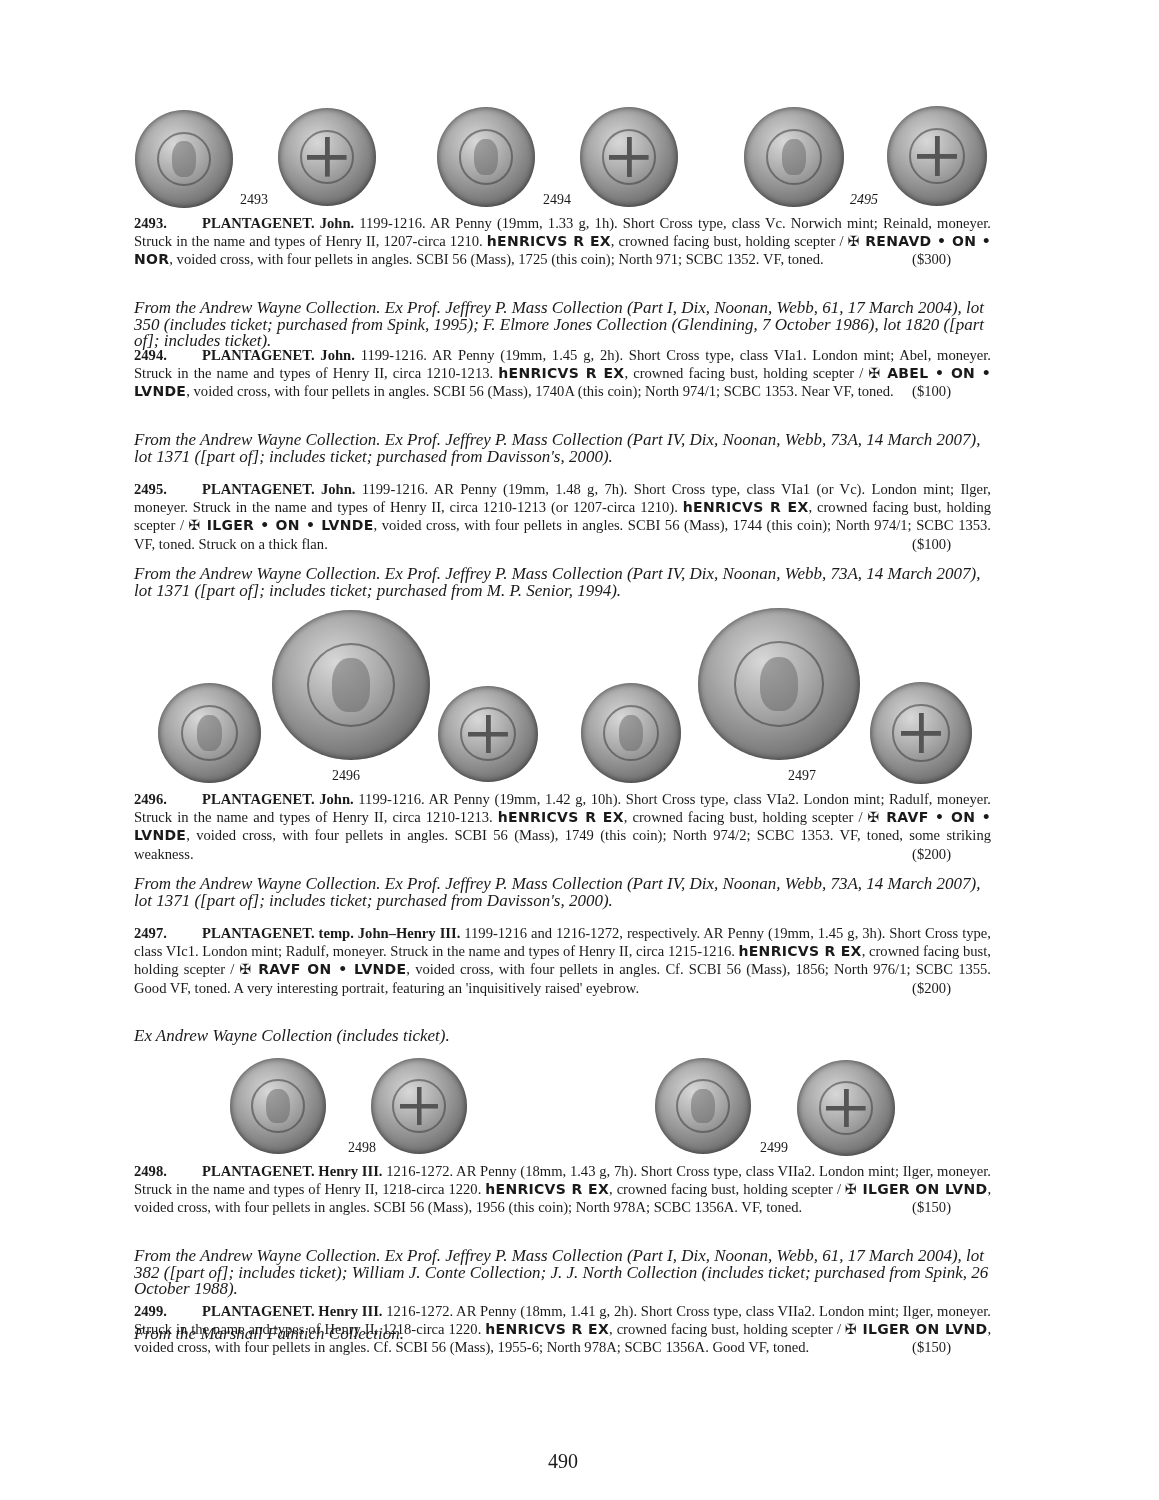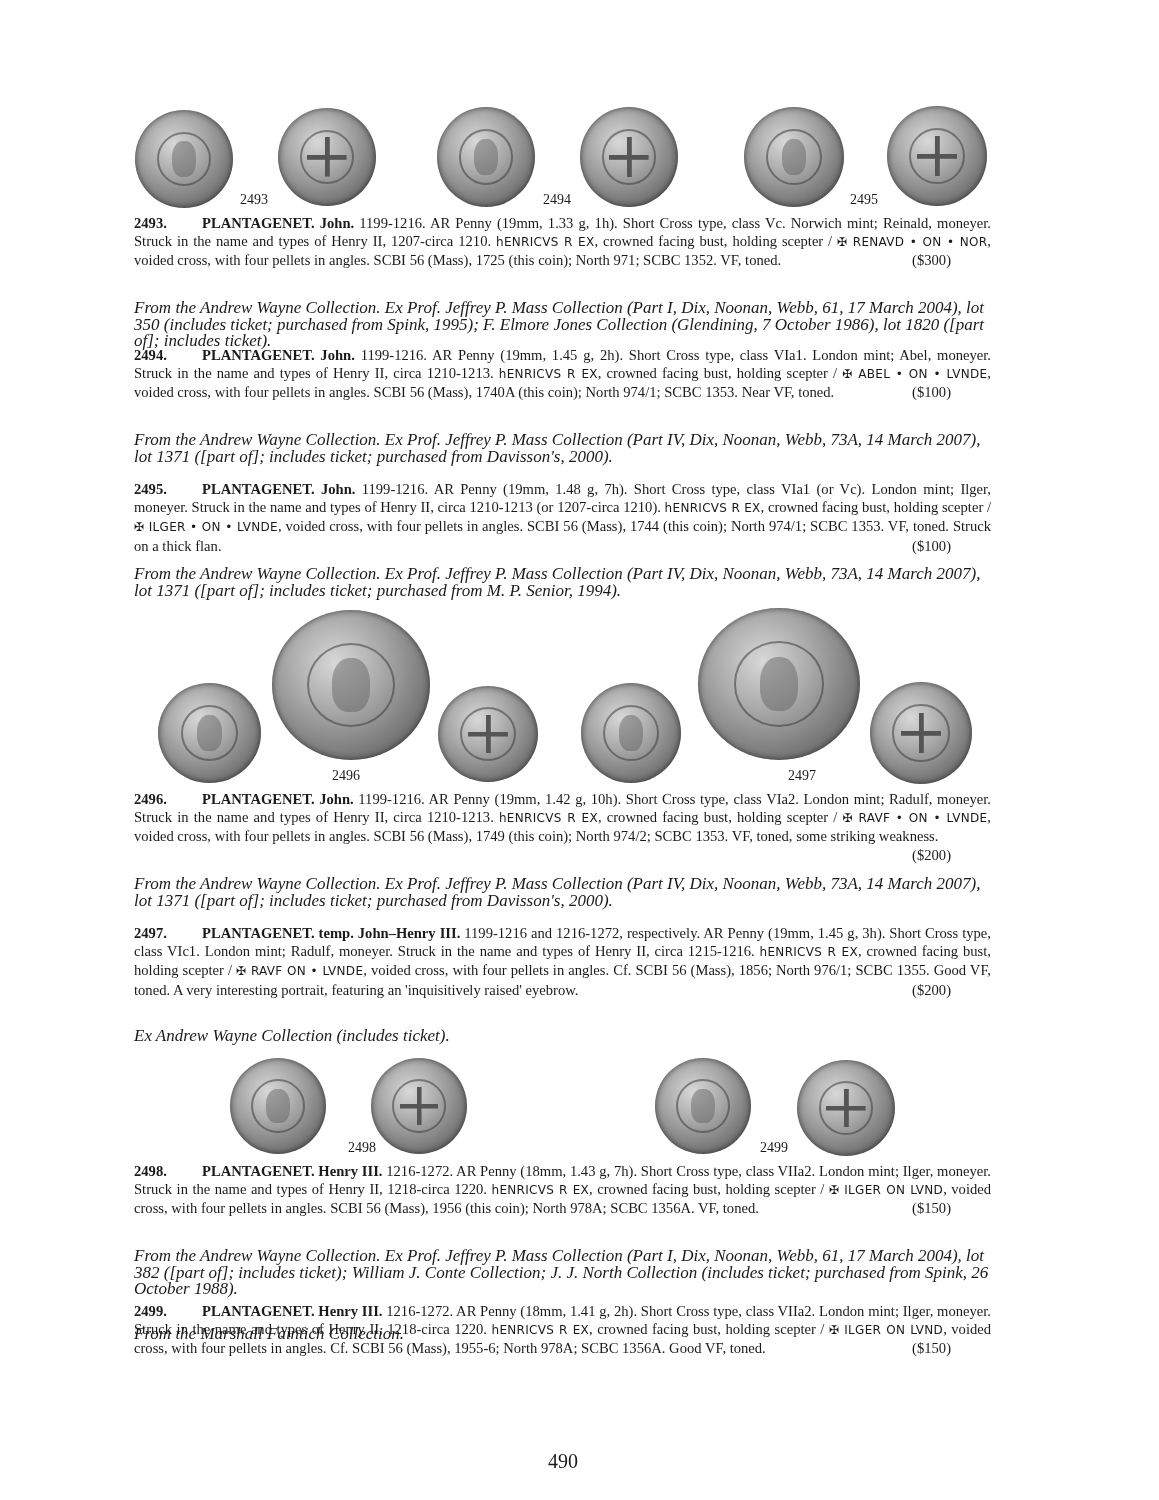--- a/index.html
+++ b/index.html
@@ -13,39 +13,39 @@
     .coin.rev::after { content: ""; position: absolute; left: 30%; top: 30%; right: 30%; bottom: 30%;
             background:
               linear-gradient(#555,#555) center/12% 100% no-repeat,
               linear-gradient(#555,#555) center/100% 12% no-repeat; }
     .coin.obv::after { content: ""; position: absolute; left: 38%; top: 32%; width: 24%; height: 36%;
             border-radius: 45% 45% 40% 40%; background: rgba(90,90,90,0.45); }
     .coin-label { position: absolute; font-size: 14px; font-family: "Liberation Serif", serif; }
     .lot { position: absolute; left: 134px; width: 857px; font-size: 14.6px; line-height: 18.2px; text-align: justify; }
     .lot .num { font-weight: bold; display: inline-block; width: 68px; }
     .lot .title { font-weight: bold; margin-top: 12px; }
-    .lot .legend { font-family: "DejaVu Sans", sans-serif; font-weight: normal; font-size: 12px; letter-spacing: 0.3px; margin-top: 44px; }
+    .lot .legend { font-family: "DejaVu Sans", sans-serif; font-weight: bold; font-size: 14px; letter-spacing: 0.3px; margin-top: 44px; }
     .lot .price { float: right; margin-right: 40px; }
     .prov { position: absolute; left: 134px; width: 860px; font-size: 17px; line-height: 16.5px; font-style: italic; }
     .page-num { position: absolute; left: 548px; top: 1450px; font-size: 20px; }
   </style>
 </head>
 <body>
 
 <div class="coin obv" style="left:135px;top:110px;width:98px;height:98px;"></div>
 <div class="coin rev" style="left:278px;top:108px;width:98px;height:98px;"></div>
 <div class="coin-label" style="left:240px;top:192px;">2493</div>
 
 <div class="coin obv" style="left:437px;top:107px;width:98px;height:100px;"></div>
 <div class="coin rev" style="left:580px;top:107px;width:98px;height:100px;"></div>
 <div class="coin-label" style="left:543px;top:192px;">2494</div>
 
 <div class="coin obv" style="left:744px;top:107px;width:100px;height:100px;"></div>
 <div class="coin rev" style="left:887px;top:106px;width:100px;height:100px;"></div>
-<div class="coin-label" style="left:850px;top:192px;">2495</div>
+<div class="coin-label" style="left:850px;top:192px;font-style:italic;">2495</div>
 
 <div class="lot" style="top:214px;">
   <span class="num">2493.</span><span class="title">PLANTAGENET. John.</span><span> 1199-1216. AR Penny (19mm, 1.33 g, 1h). Short Cross type, class Vc. Norwich mint; Reinald, moneyer. Struck in the name and types of Henry II, 1207-circa 1210. </span><span class="legend">hENRICVS R EX</span><span>, crowned facing bust, holding scepter / </span><span class="legend">✠ RENAVD • ON • NOR</span><span>, voided cross, with four pellets in angles. SCBI 56 (Mass), 1725 (this coin); North 971; SCBC 1352. VF, toned.</span><span class="price">($300)</span>
 </div>
 <div class="prov" style="top:300px;">From the Andrew Wayne Collection. Ex Prof. Jeffrey P. Mass Collection (Part I, Dix, Noonan, Webb, 61, 17 March 2004), lot 350 (includes ticket; purchased from Spink, 1995); F. Elmore Jones Collection (Glendining, 7 October 1986), lot 1820 ([part of]; includes ticket).</div>
 
 <div class="lot" style="top:346px;">
   <span class="num">2494.</span><span class="title">PLANTAGENET. John.</span><span> 1199-1216. AR Penny (19mm, 1.45 g, 2h). Short Cross type, class VIa1. London mint; Abel, moneyer. Struck in the name and types of Henry II, circa 1210-1213. </span><span class="legend">hENRICVS R EX</span><span>, crowned facing bust, holding scepter / </span><span class="legend">✠ ABEL • ON • LVNDE</span><span>, voided cross, with four pellets in angles. SCBI 56 (Mass), 1740A (this coin); North 974/1; SCBC 1353. Near VF, toned.</span><span class="price">($100)</span>
 </div>
 <div class="prov" style="top:432px;">From the Andrew Wayne Collection. Ex Prof. Jeffrey P. Mass Collection (Part IV, Dix, Noonan, Webb, 73A, 14 March 2007), lot 1371 ([part of]; includes ticket; purchased from Davisson's, 2000).</div>

